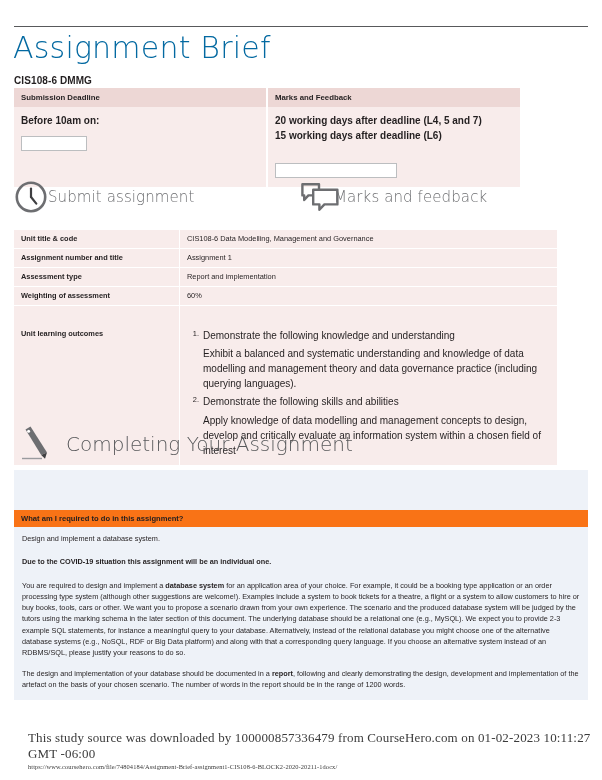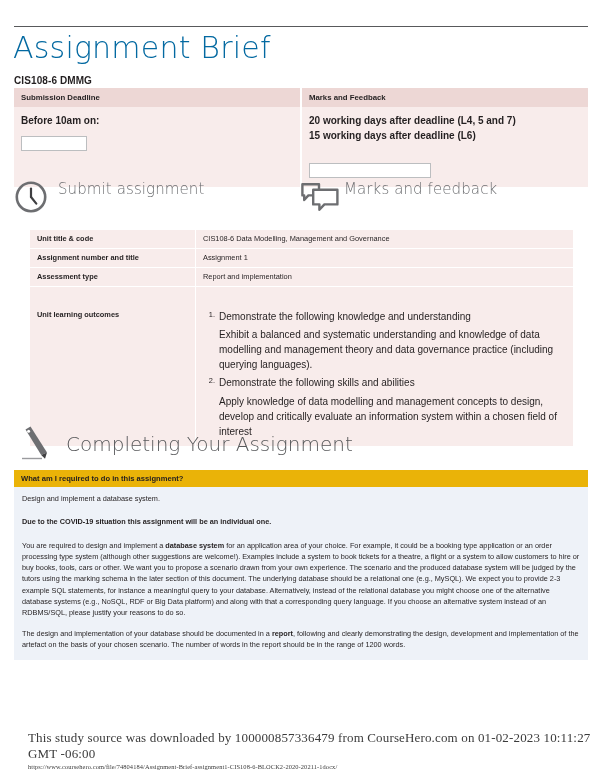--- a/index.html
+++ b/index.html
@@ -52,21 +52,21 @@
     font-weight: bold;
     color: #231f20;
     letter-spacing: 0.1px;
   }
 
   
   .panels {
     position: absolute;
     left: 14px;
     top: 88px;
-    width: 574px;
+    width: 506px;
     display: flex;
     gap: 2px;
   }
   .panel {
     width: 286px;
     background: #f8eceb;
   }
   .panel-head {
     background: #edd7d5;
     font-size: 7.8px;
@@ -98,21 +98,21 @@
   .icon-rows {
     position: absolute;
     left: 14px;
     top: 180px;
     width: 574px;
     display: flex;
   }
   .icon-row {
     width: 286px;
     display: flex;
-    gap: 10px;
+    align-items: center;
   }
   .icon-row .glyph {
     width: 34px;
     height: 34px;
     flex: none;
     display: block;
   }
   .icon-row .label {
     font-size: 15px;
     font-weight: 300;
@@ -122,21 +122,20 @@
   }
 
   
   .info-table {
     position: absolute;
     left: 14px;
     top: 230px;
     width: 543px;
     border-collapse: collapse;
     table-layout: fixed;
-    margin-left: 16px;
   }
   .info-table td {
     background: #f8eceb;
     border-bottom: 1.5px solid #ffffff;
     vertical-align: top;
     padding: 4px 6px 4px 7px;
     font-size: 7.4px;
     line-height: 1.35;
     color: #231f20;
   }
@@ -190,25 +189,26 @@
 
   .blue-panel {
     position: absolute;
     left: 14px;
     top: 470px;
     width: 574px;
     background: #eef2f8;
     box-sizing: border-box;
   }
   .blue-head {
-    background: #eab308;
+    background: #f97316;
     font-size: 7.6px;
     font-weight: bold;
     color: #231f20;
     padding: 4px 7px 4px 7px;
+    margin-top: 40px;
   }
   .blue-body {
     padding: 6px 8px 10px 8px;
   }
   .blue-body p {
     margin: 0 0 9px 0;
     font-size: 7.3px;
     line-height: 1.55;
     color: #231f20;
     text-align: left;
@@ -300,20 +300,24 @@
         <td class="key">Unit title &amp; code</td>
         <td>CIS108-6 Data Modelling, Management and Governance</td>
       </tr>
       <tr>
         <td class="key">Assignment number and title</td>
         <td>Assignment 1</td>
       </tr>
       <tr>
         <td class="key">Assessment type</td>
         <td>Report and implementation</td>
+      </tr>
+      <tr>
+        <td class="key">Weighting of assessment</td>
+        <td>60%</td>
       </tr>
       <tr class="outcomes">
         <td class="key">Unit learning outcomes</td>
         <td>
           <ul class="ol-wrap">
             <li>
               <span class="num">1.</span>
               <div class="lead">Demonstrate the following knowledge and understanding</div>
               <div class="sub">Exhibit a balanced and systematic understanding and knowledge of data modelling and management theory and data governance practice (including querying languages).</div>
             </li>

